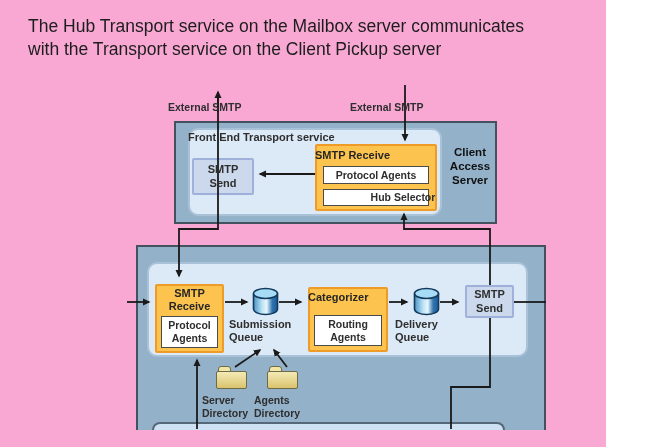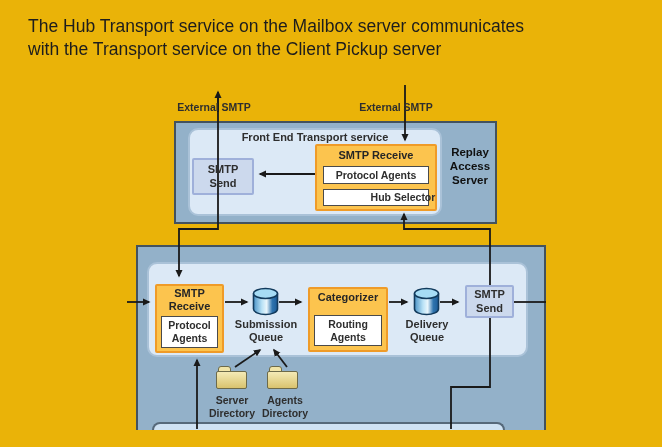--- a/index.html
+++ b/index.html
@@ -1,32 +1,32 @@
 <!DOCTYPE html>
 <html><head>
 <meta charset="utf-8">
 <style>
   html,body{margin:0;padding:0;background:#fff;}
   #stage{
-    position:relative;width:662px;height:447px;background:#eab308;overflow:hidden;
+    position:relative;width:606px;height:447px;background:#f9a8d4;overflow:hidden;
     font-family:"Liberation Sans", sans-serif;
   }
   .abs{position:absolute;}
   
   .title{left:28px;top:15px;width:620px;font-size:17.5px;line-height:1.32;color:#1d1d1d;}
   
   .server-box{background:#93b1c9;border:2px solid #43525e;box-sizing:border-box;}
   .server-box.open-bottom{border-bottom:none;}
   .service-panel{background:#dce9f6;border:2px solid #aac2d8;border-radius:10px;box-sizing:border-box;}
   .agent-box{background:#fcc44e;border:2px solid #ef9b28;border-radius:2px;box-sizing:border-box;}
   .white-box{background:#ffffff;border:1.5px solid #4a4a4a;box-sizing:border-box;}
   .send-box{background:#ccd9ed;border:2px solid #9fb0da;border-radius:2px;box-sizing:border-box;}
   .sliver-box{background:#cfe2f3;border:2px solid #56697a;border-bottom:none;border-radius:8px 8px 0 0;box-sizing:border-box;}
   
-  .lbl{font-size:10.5px;font-weight:600;color:#2e2e2e;text-align:center;line-height:1.22;}
+  .lbl{font-size:10.5px;font-weight:600;color:#2e2e2e;text-align:left;line-height:1.22;}
   .lbl-md{font-size:11px;}
   .bold{font-weight:700;color:#262626;}
   .flexc{display:flex;align-items:center;justify-content:center;}
   .server-name{font-size:11.5px;font-weight:700;line-height:1.2;color:#101010;text-align:center;}
   .z2{z-index:2}.z3{z-index:3}.z4{z-index:4}.z6{z-index:6}
   .inner-span{display:inline-block;text-align:center;}
   
   .folder{width:31px;height:23px;}
   .folder .tab{position:absolute;left:2px;top:0;width:13px;height:7px;background:#f1e5a8;border:1.5px solid #6d6a49;border-radius:3px 3px 0 0;box-sizing:border-box;}
   .folder .body{position:absolute;left:0;top:5px;width:31px;height:18px;background:linear-gradient(#f4eab6,#d9c36e);border:1.5px solid #6d6a49;border-radius:2px;box-sizing:border-box;}
@@ -131,21 +131,21 @@
   <div class="abs lbl z6" style="left:168px;top:101px;width:92px;">External SMTP</div>
   <div class="abs lbl z6" style="left:350px;top:101px;width:92px;">External SMTP</div>
 
   <div class="abs lbl lbl-md z6" style="left:188px;top:131px;width:254px;">Front End Transport service</div>
   <div class="abs flexc z6" style="left:192px;top:158px;width:62px;height:37px;">
     <span class="lbl lbl-md inner-span" style="width:42px;">SMTP Send</span>
   </div>
   <div class="abs lbl lbl-md bold z6" style="left:315px;top:149px;width:122px;">SMTP Receive</div>
   <div class="abs flexc lbl z6" style="left:323px;top:166px;width:106px;height:18px;">Protocol Agents</div>
   <div class="abs flexc lbl z6" style="left:323px;top:189px;width:106px;height:17px;margin-left:27px;">Hub Selector</div>
-  <div class="abs server-name z6" style="left:443px;top:146px;width:54px;">Replay Access Server</div>
+  <div class="abs server-name z6" style="left:443px;top:146px;width:54px;">Client Access Server</div>
 
   <div class="abs z6" style="left:155px;top:287px;width:69px;text-align:center;">
     <span class="lbl lbl-md bold inner-span" style="width:54px;">SMTP Receive</span>
   </div>
   <div class="abs flexc z6" style="left:161px;top:316px;width:57px;height:32px;">
     <span class="lbl inner-span" style="width:50px;">Protocol Agents</span>
   </div>
   <div class="abs lbl lbl-md z6" style="left:229px;top:318px;width:74px;">Submission Queue</div>
   <div class="abs lbl lbl-md bold z6" style="left:308px;top:291px;width:80px;">Categorizer</div>
   <div class="abs flexc z6" style="left:314px;top:315px;width:68px;height:31px;">

